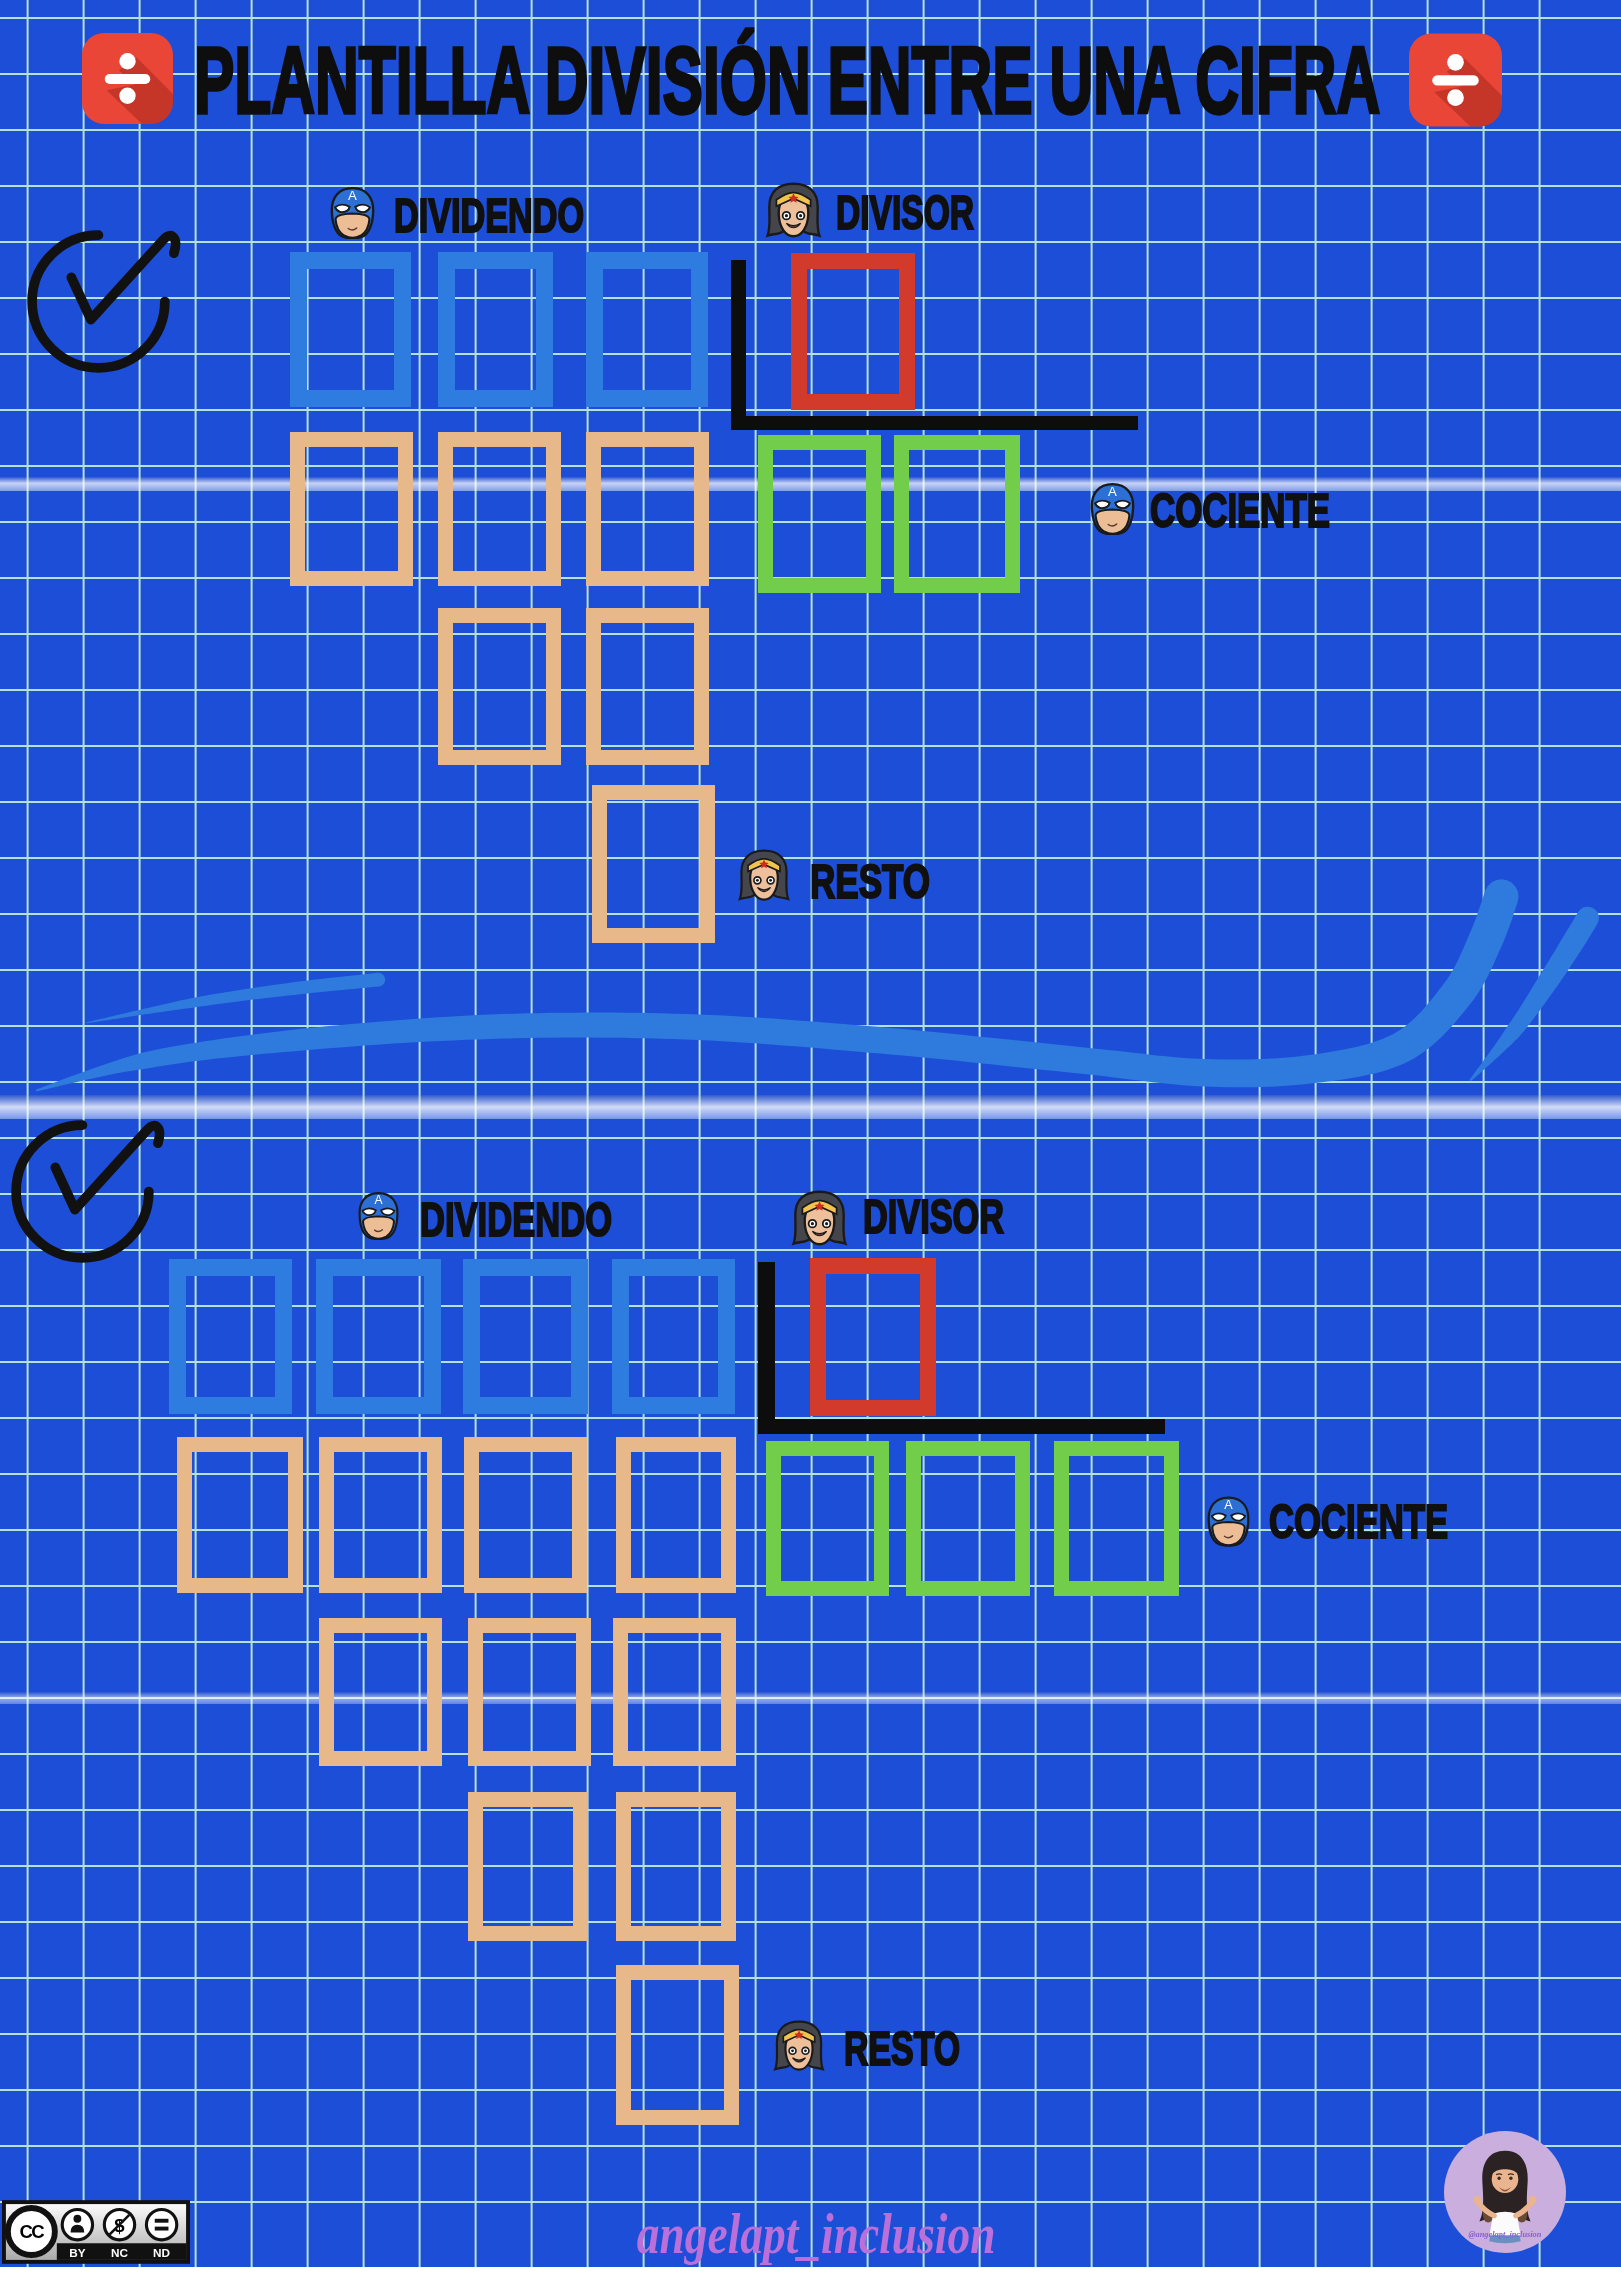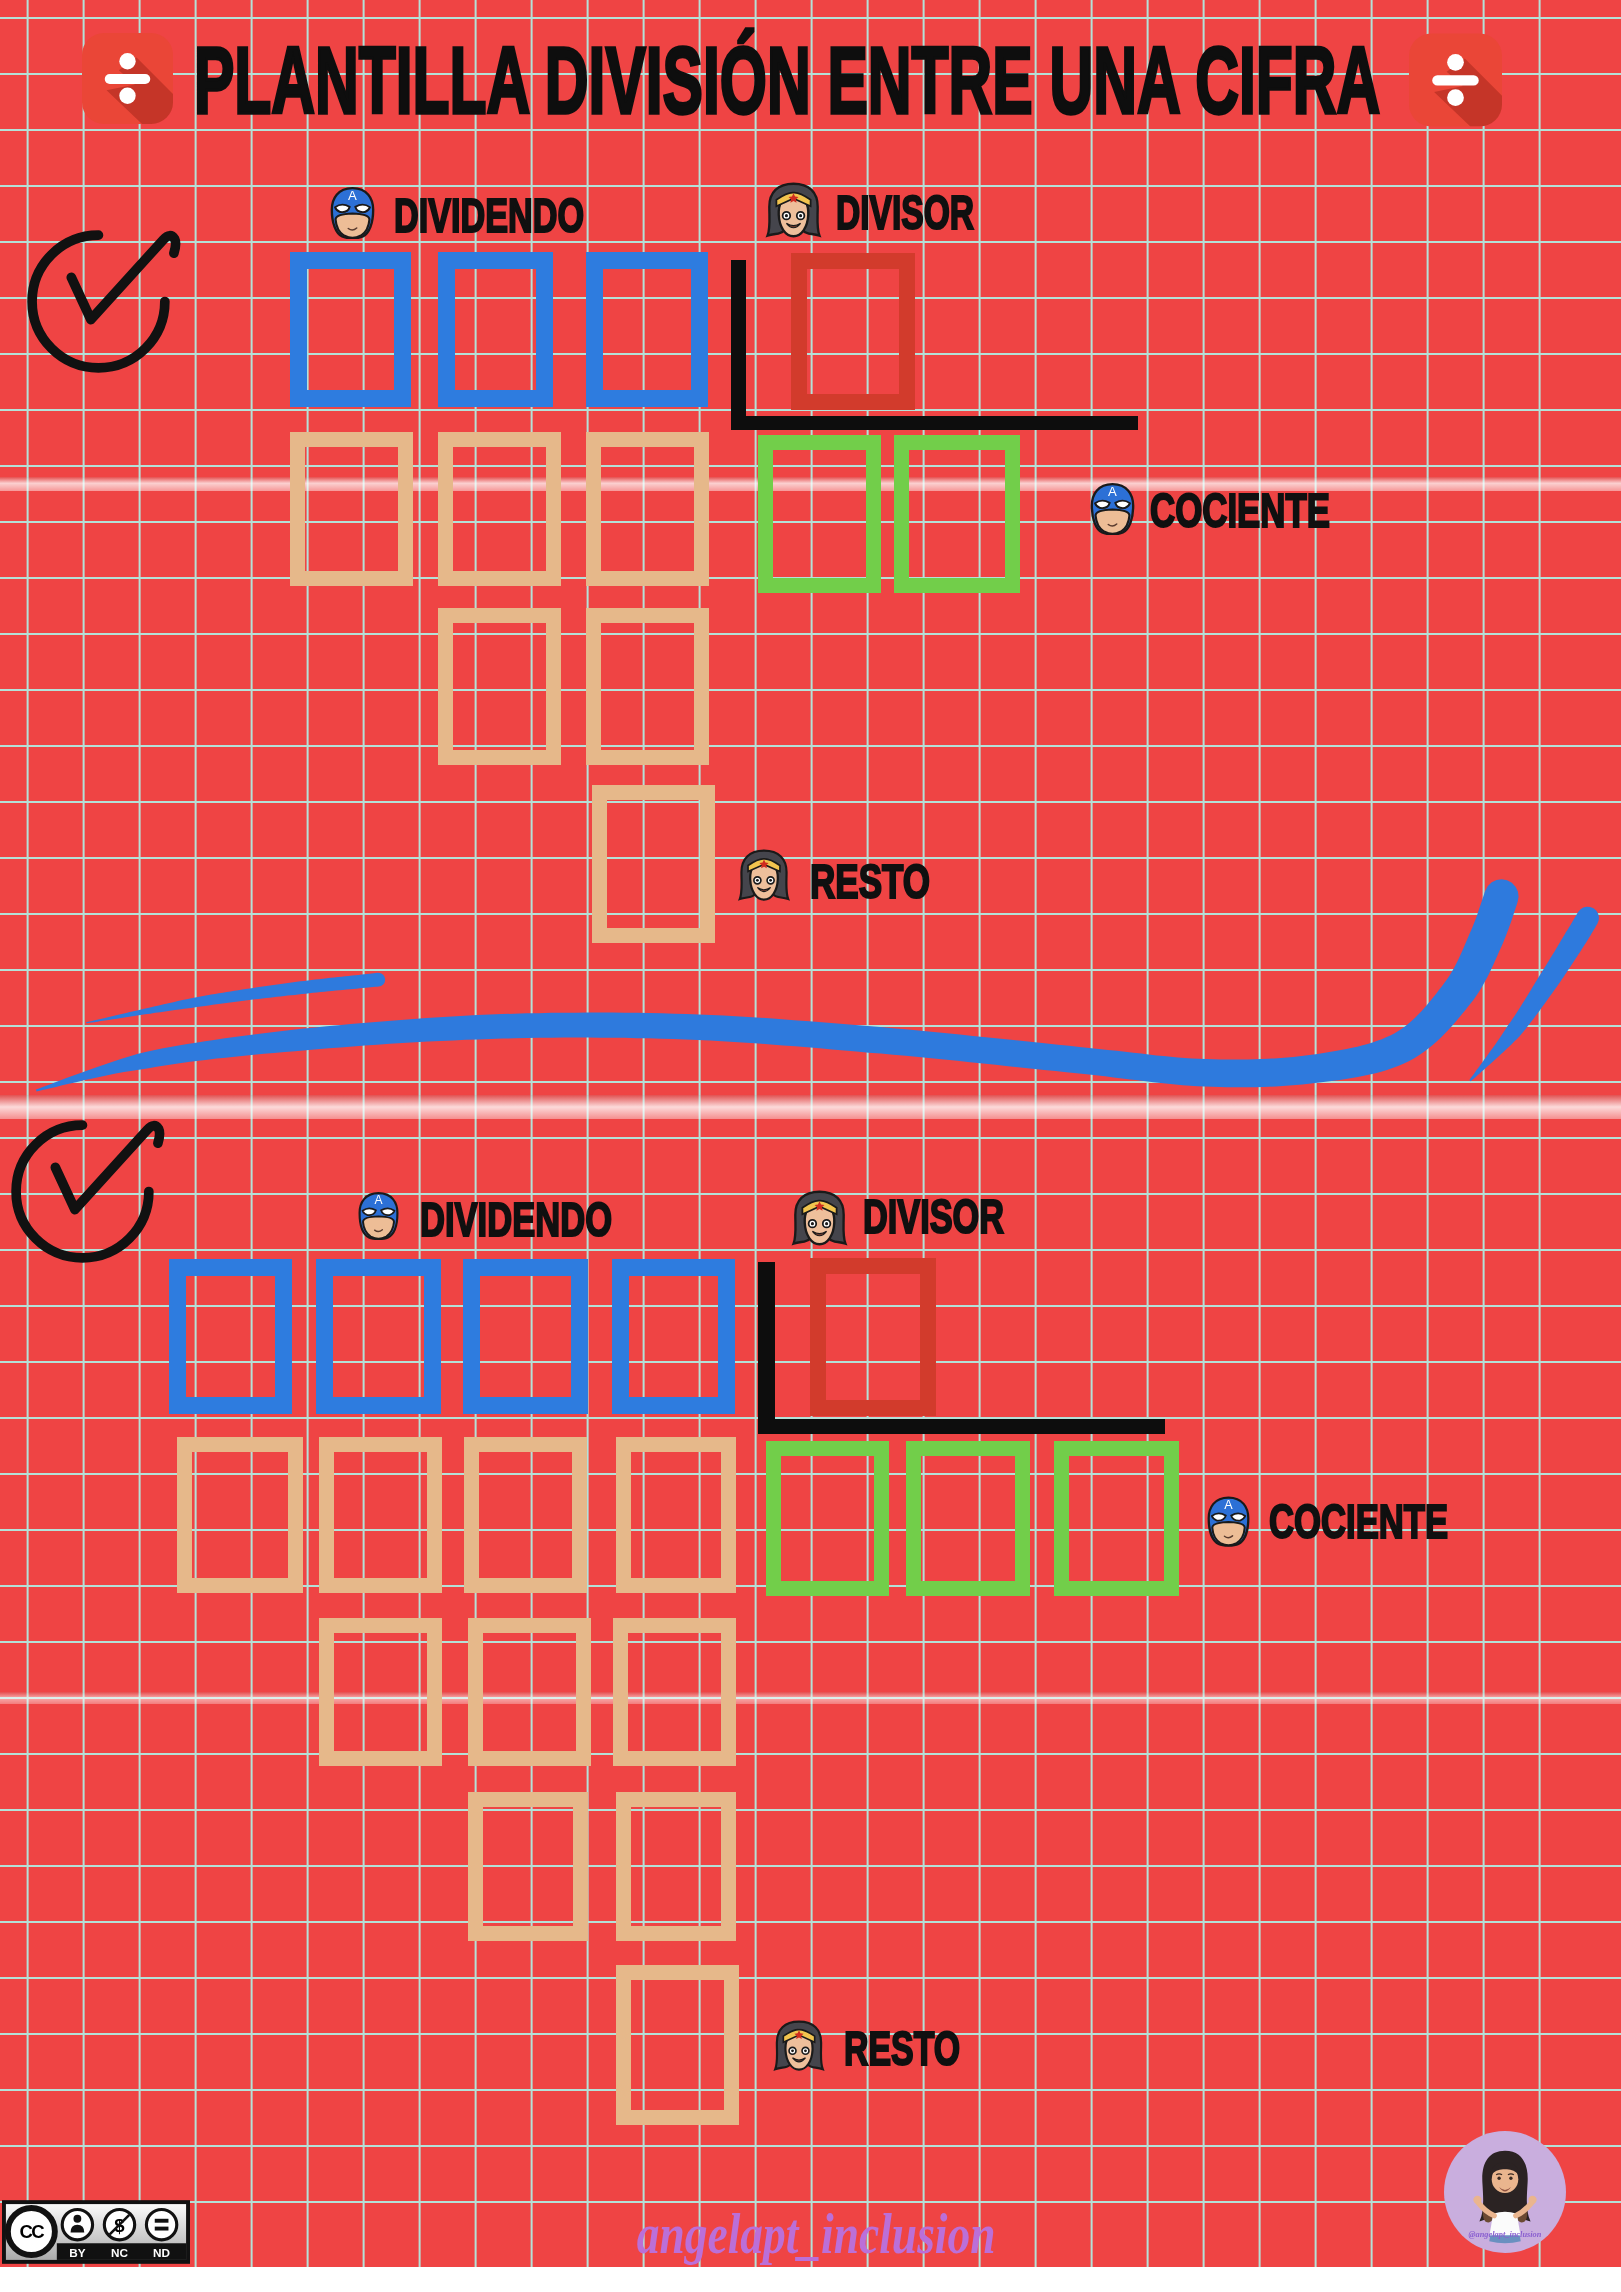--- a/index.html
+++ b/index.html
@@ -1,16 +1,16 @@
 <!DOCTYPE html>
 <html><head>
 <meta charset="utf-8">
 <style>
 html,body{margin:0;padding:0;}
-#page{position:relative;width:1621px;height:2293px;background:#ef4444;overflow:hidden;font-family:"Liberation Sans",sans-serif;}
+#page{position:relative;width:1621px;height:2293px;background:#1d4ed8;overflow:hidden;font-family:"Liberation Sans",sans-serif;}
 .abs{position:absolute;}
 .box{position:absolute;box-sizing:border-box;background:transparent;}
 .blue{border:17.6px solid #2e7cdf;}
 .red{border:16.7px solid #d23b2c;}
 .green{border:15.7px solid #72ce4a;}
 .tan{border:15.7px solid #e6b88a;}
 .bar{position:absolute;background:#0d0d0d;}
 text{font-family:"Liberation Sans",sans-serif;font-weight:bold;}
 .lbl{fill:#101010;stroke:#101010;stroke-width:2.2px;}
 .ttl{fill:#0e0e0e;stroke:#0e0e0e;stroke-width:3.4px;}

